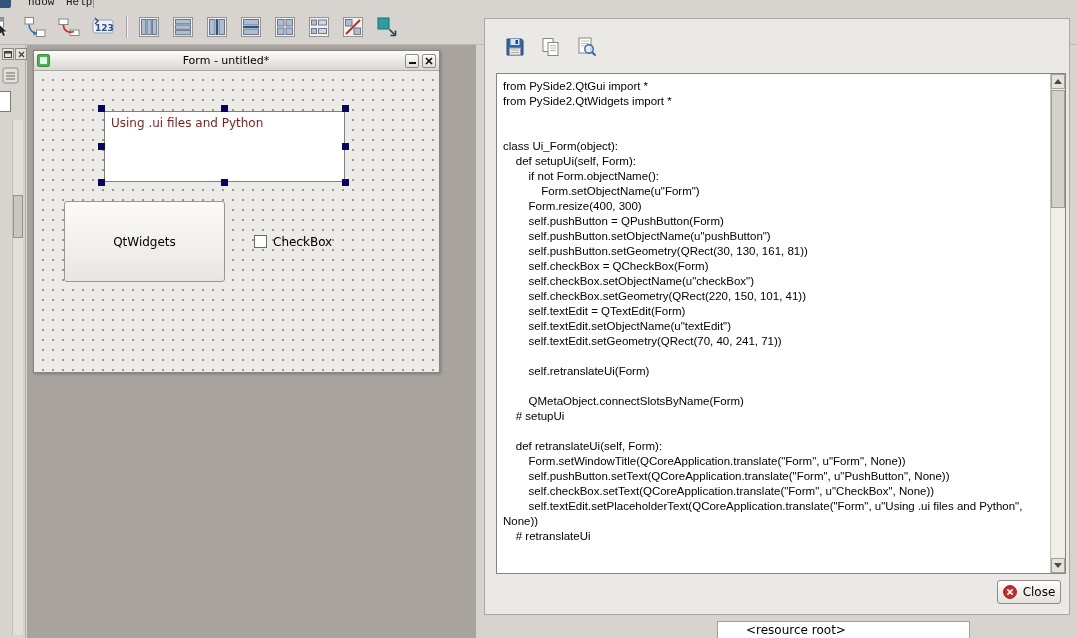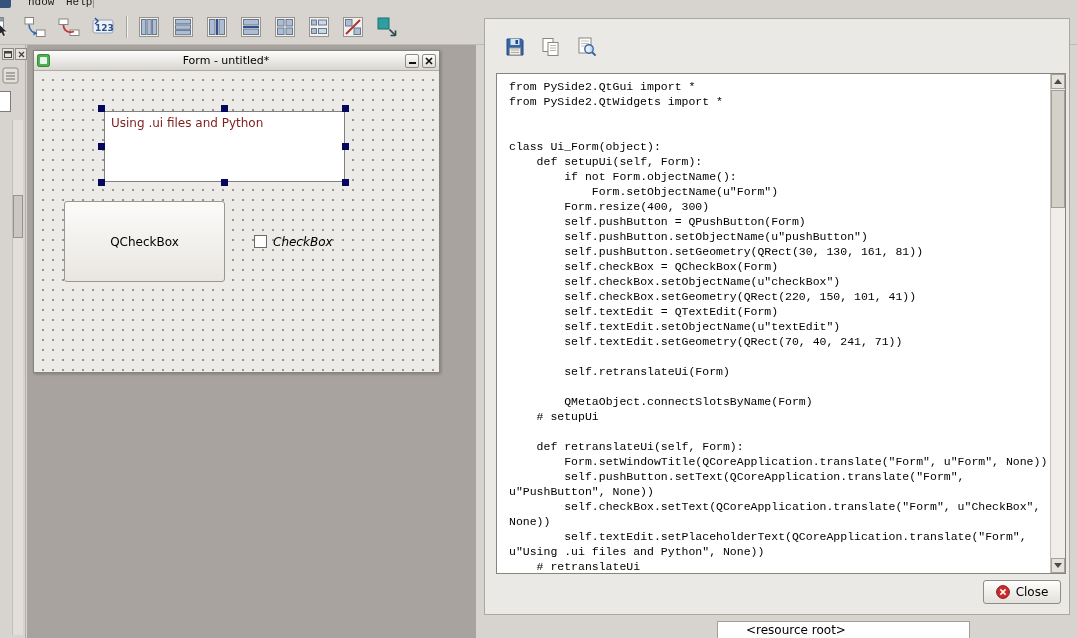--- a/index.html
+++ b/index.html
@@ -40,42 +40,42 @@
     background-color: #edebe7;
     background-image: radial-gradient(circle, #9a968f 0.9px, transparent 1.4px);
     background-size: 10px 10px; background-position: 4px 4px; }
 
   .w-textedit { position: absolute; left: 70px; top: 40px; width: 241px; height: 71px; background: #fff; border: 1px solid #82807c; padding: 4px 6px; }
   .placeholder { color: #7f1d1d; font-size: 12px; }
   .handle { position: absolute; width: 7px; height: 7px; background: #06065e; }
 
   .w-pushbutton { position: absolute; left: 30px; top: 130px; width: 161px; height: 81px; background: linear-gradient(#fcfbfa, #e9e6e1); border: 1px solid #9b9690; border-radius: 3px; display: flex; align-items: center; justify-content: center; font-size: 12px; }
 
-  .w-checkbox { position: absolute; left: 220px; top: 150px; width: 101px; height: 41px; display: flex; align-items: center; font-style: italic; }
+  .w-checkbox { position: absolute; left: 220px; top: 150px; width: 101px; height: 41px; display: flex; align-items: center; }
   .cb-indicator { width: 13px; height: 13px; background: #fff; border: 1px solid #6e6a65; margin-right: 6px; flex: none; }
   .cb-label { font-size: 12px; }
 
   
   .dialog { position: absolute; left: 484px; top: 18px; width: 586px; height: 597px; background: #ebe9e5; border: 1px solid #aba7a1; }
   .dlg-toolbar { position: absolute; left: 18px; top: 16px; display: flex; gap: 12px; }
   .dlg-icon { width: 24px; height: 24px; display: flex; align-items: center; justify-content: center; }
 
   .code-area { position: absolute; left: 11px; top: 54px; width: 570px; height: 501px; background: #fff; border: 1px solid #87837d; }
   .code-pre { position: absolute; left: 0; top: 0; right: 15px; bottom: 0; overflow: hidden;
-    font-family: Liberation Mono, monospace; font-size: 11.5px; line-height: 15px;
-    white-space: pre-wrap; overflow-wrap: break-word; padding: 5px 2px 4px 12px; color: #000; }
+    font-family: Liberation Sans, sans-serif; font-size: 11.5px; line-height: 15px;
+    white-space: pre-wrap; overflow-wrap: break-word; padding: 5px 2px 4px 6px; color: #000; }
   .vsb { position: absolute; right: 0; top: 0; bottom: 0; width: 15px; background: #f1eeea; border-left: 1px solid #c6c2bc; }
   .vsb-btn { position: absolute; left: 0; width: 14px; height: 15px; background: #e5e2dd; border: 1px solid #a5a19b; display: flex; align-items: center; justify-content: center; }
   .vsb-up { top: 0; }
   .vsb-down { bottom: 0; }
   .arr-up { width: 0; height: 0; border-left: 4px solid transparent; border-right: 4px solid transparent; border-bottom: 5px solid #4c4a46; }
   .arr-down { width: 0; height: 0; border-left: 4px solid transparent; border-right: 4px solid transparent; border-top: 5px solid #4c4a46; }
   .vsb-thumb { position: absolute; left: 0; top: 16px; width: 14px; height: 118px; background: #d4d1cb; border: 1px solid #a19d97; }
 
-  .close-btn { position: absolute; right: 8px; bottom: 10px; width: 78px; height: 24px; background: linear-gradient(#fefefd, #e4e1dc); border: 1px solid #8f8b85; border-radius: 3px; display: flex; align-items: center; justify-content: center; gap: 6px; font-size: 12px; font-family: inherit; cursor: default; }
+  .close-btn { position: absolute; right: 8px; bottom: 10px; width: 64px; height: 24px; background: linear-gradient(#fefefd, #e4e1dc); border: 1px solid #8f8b85; border-radius: 3px; display: flex; align-items: center; justify-content: center; gap: 6px; font-size: 12px; font-family: inherit; cursor: default; }
 
   
   .res-box { position: absolute; left: 717px; top: 621px; width: 253px; height: 22px; background: #fff; border: 1px solid #a29e98; padding: 1px 0 0 28px; font-size: 12px; }
 </style>
 </head>
 <body>
 
 <div class="screen">
 
   <div class="menubar">
@@ -238,21 +238,21 @@
 
         <div class="handle" style="left:64px; top:34px;"></div>
         <div class="handle" style="left:187px; top:34px;"></div>
         <div class="handle" style="left:308px; top:34px;"></div>
         <div class="handle" style="left:64px; top:72px;"></div>
         <div class="handle" style="left:308px; top:72px;"></div>
         <div class="handle" style="left:64px; top:108px;"></div>
         <div class="handle" style="left:187px; top:108px;"></div>
         <div class="handle" style="left:308px; top:108px;"></div>
 
-        <div class="w-pushbutton">QCheckBox</div>
+        <div class="w-pushbutton">QtWidgets</div>
 
         <div class="w-checkbox">
           <span class="cb-indicator"></span>
           <span class="cb-label">CheckBox</span>
         </div>
 
       </div>
     </div>
   </div>
 

